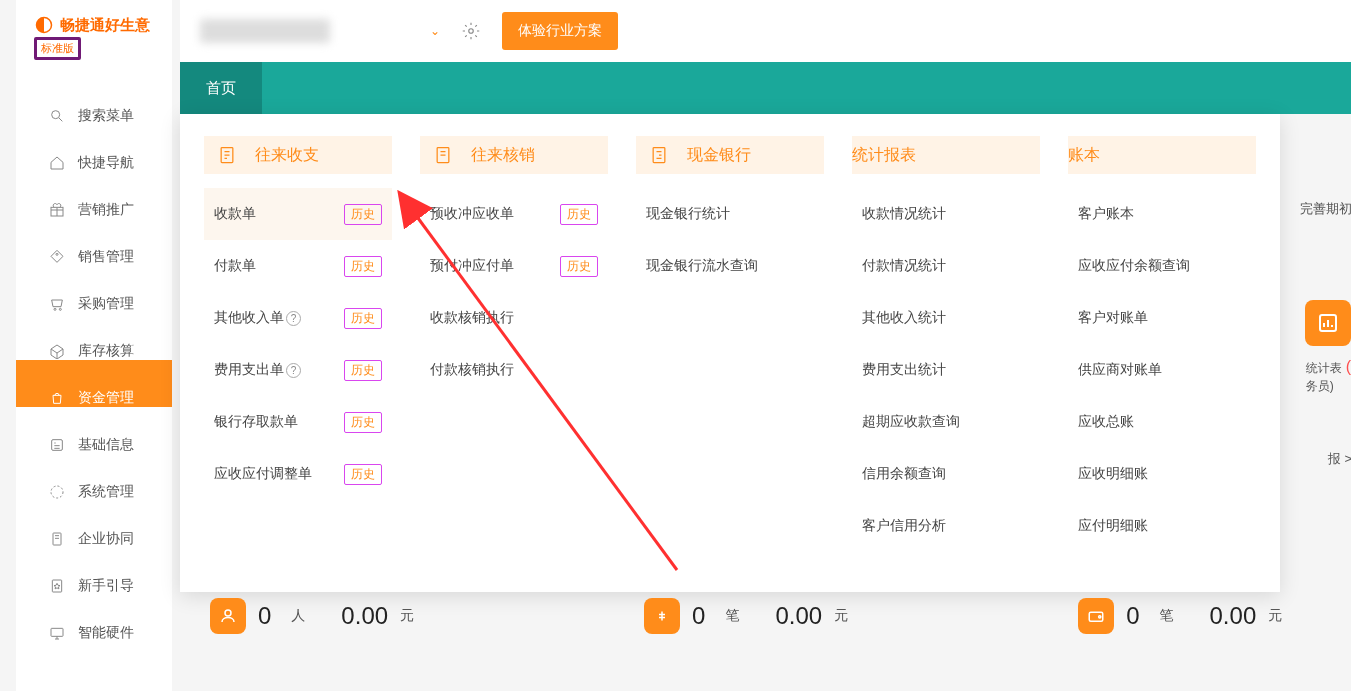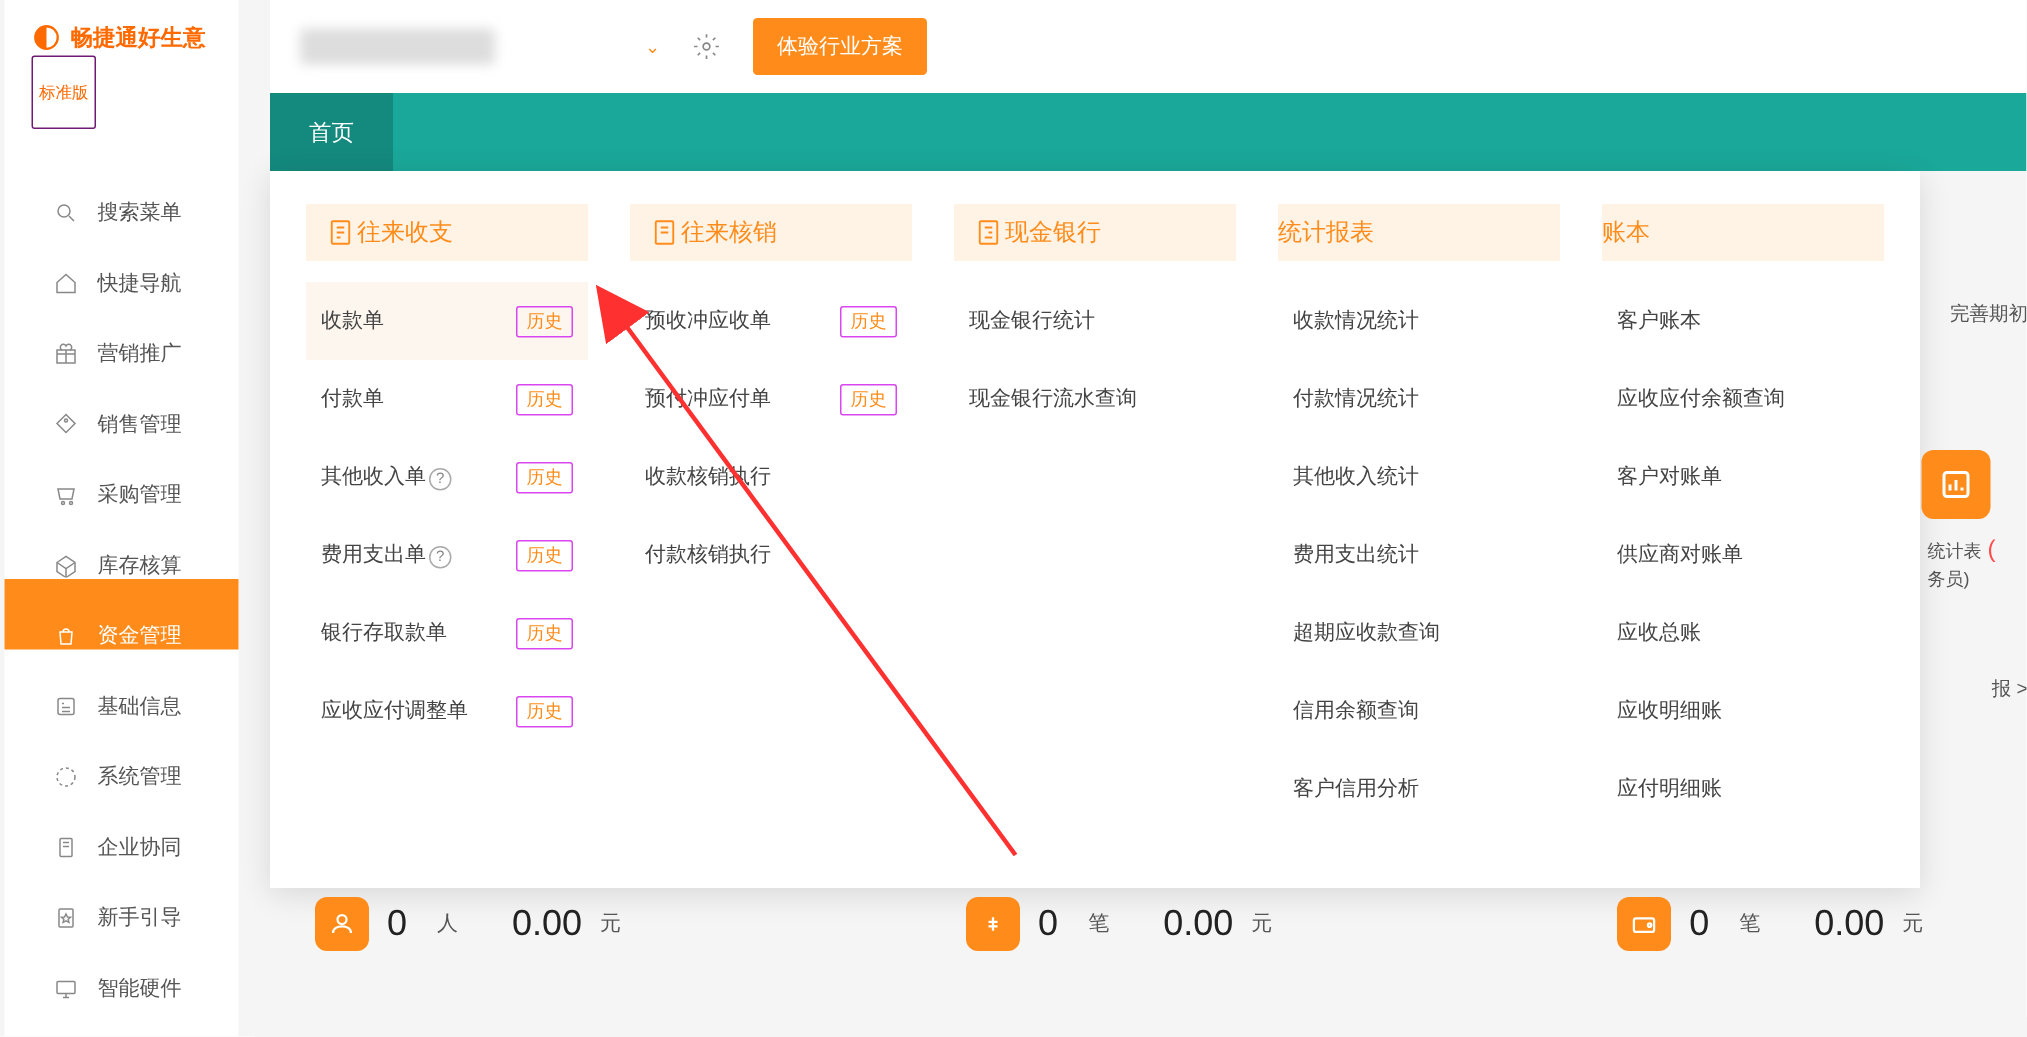--- a/index.html
+++ b/index.html
@@ -1,25 +1,25 @@
 <!DOCTYPE html>
 <html><head>
   <meta charset="utf-8">
   <style>
     * { margin: 0; padding: 0; box-sizing: border-box; font-family: "Microsoft YaHei", Arial, sans-serif; }
     body { background: #f5f5f5; width: 1351px; height: 691px; overflow: hidden; position: relative; }
 
     
-    .sidebar { position: absolute; left: 3px; top: 0; width: 156px; height: 691px; background: #fff; }
+    .sidebar { position: absolute; left: 16px; top: 0; width: 156px; height: 691px; background: #fff; }
     .logo-area { padding: 15px 18px 10px; }
     .logo-row { display: flex; align-items: center; gap: 6px; }
     .logo-icon { width: 20px; height: 20px; display: flex; align-items: center; justify-content: center; }
     .logo-icon svg { width: 18px; height: 18px; }
     .logo-title { font-size: 15px; color: #ff6a00; font-weight: bold; }
-    .logo-sub { font-size: 11px; color: #ff6a00; border: 1px solid #701a75; display: inline-block; padding: 16px 4px; border-radius: 2px; margin-top: 2px; }
+    .logo-sub { font-size: 11px; color: #ff6a00; border: 3px solid #701a75; display: inline-block; padding: 1px 4px; border-radius: 2px; margin-top: 2px; }
 
     .nav { margin-top: 8px; }
     .nav-item { height: 47px; display: flex; align-items: flex-end; padding-left: 32px; gap: 12px; font-size: 14px; color: #555; cursor: pointer; }
     .nav-item.active { background: #ff8c1a; color: #fff; }
     .nav-icon { width: 18px; height: 18px; display: flex; align-items: center; justify-content: center; }
     .nav-icon svg { width: 16px; height: 16px; stroke: #888; fill: none; stroke-width: 1.5; }
     .nav-item.active .nav-icon svg { stroke: #fff; }
 
     
     .topbar { position: absolute; left: 180px; top: 0; right: 0; height: 62px; background: #fff; display: flex; align-items: center; padding-left: 20px; gap: 20px; }
@@ -30,35 +30,35 @@
     .cta-btn { background: #ff8c1a; color: #fff; border: none; padding: 10px 16px; font-size: 14px; border-radius: 3px; cursor: pointer; }
 
     
     .greenbar { position: absolute; left: 180px; top: 62px; right: 0; height: 52px; background: #1aa89a; display: flex; align-items: center; }
     .greenbar-tab { height: 100%; background: #14897e; color: #fff; font-size: 15px; display: flex; align-items: center; padding: 0 26px; }
 
     
     .mega { position: absolute; left: 180px; top: 114px; width: 1100px; background: #fff; padding: 22px 24px 40px; box-shadow: 0 4px 20px rgba(0,0,0,.12); }
     .cols { display: flex; gap: 28px; }
     .col { flex: 1; min-width: 0; }
-    .col-head { background: #fff3e6; height: 38px; display: flex; align-items: center; padding: 0 12px; gap: 0; margin-bottom: 14px; }
+    .col-head { background: #fff3e6; height: 38px; display: flex; align-items: center; padding: 0 12px; gap: 17px; margin-bottom: 14px; }
     .col-head.plain { background: #fff3e6; justify-content: flex-start; padding: 0; }
     .col-head .h-icon { width: 22px; height: 22px; display: flex; align-items: center; justify-content: center; }
     .col-head .h-icon svg { width: 20px; height: 20px; stroke: #ff8c1a; fill: none; stroke-width: 1.5; }
     .col-head .h-title { color: #ff8c1a; font-size: 16px; font-weight: 500; }
     .menu-row { height: 52px; display: flex; align-items: center; justify-content: space-between; padding: 0 10px; font-size: 14px; color: #444; cursor: pointer; }
     .menu-row.highlight { background: #fdf6ee; }
     .menu-row .label .q { display:inline-flex; width:15px; height:15px; border:1px solid #aaa; border-radius:50%; font-size:10px; align-items:center; justify-content:center; margin-left:2px; color:#888; }
     .hist-tag { border: 1px solid #d946ef; color: #ff8c1a; font-size: 12px; padding: 1px 6px; border-radius: 2px; }
 
     
     .arrow-svg { position: absolute; left: 397px; top: 190px; width: 300px; height: 390px; pointer-events: none; }
 
     
-    .right-fixed { position: absolute; right: 0; top: 300px; width: 70px; display:flex; flex-direction:column; align-items:flex-start; gap:10px;margin-left:24px; }
+    .right-fixed { position: absolute; right: 0; top: 300px; width: 70px; display:flex; flex-direction:column; align-items:flex-end; gap:10px;margin-left:24px; }
     .orange-square { width: 46px; height: 46px; background: #ff8c1a; border-radius: 8px; display:flex; align-items:center; justify-content:center; }
     .orange-square svg { width: 24px; height: 24px; stroke: #fff; fill:none; stroke-width:2; }
     .right-text { font-size:12px; color:#555; text-align:left; margin-left:4px; line-height:1.4; }
     .right-text .red { color:#ff4d4d; font-size:16px; margin-left:4px; }
 
     
     .stats { position: absolute; left: 210px; top: 598px; display:flex; gap:110px; }
     .stat { display:flex; align-items:center; gap:12px; }
     .stat-icon { width:36px; height:36px; background:#ff8c1a; border-radius:8px; display:flex; align-items:center; justify-content:center; }
     .stat-icon svg { width:18px; height:18px; stroke:#fff; fill:none; stroke-width:2; }

